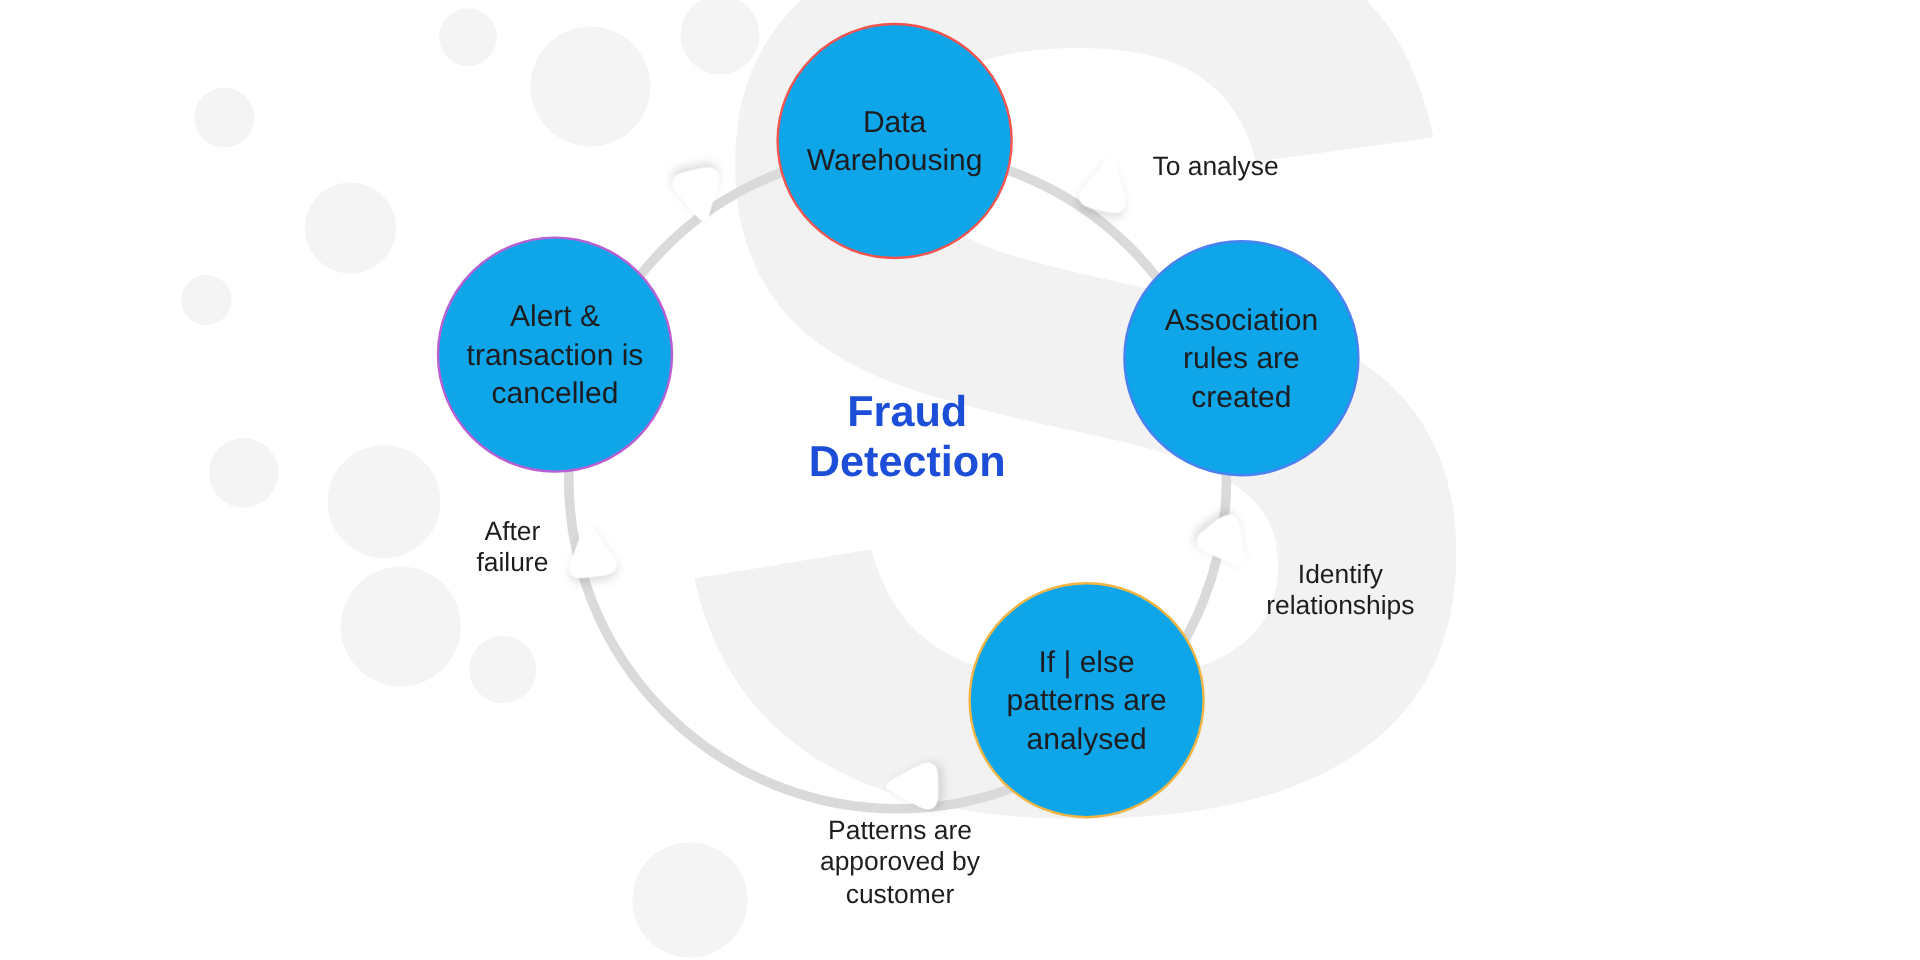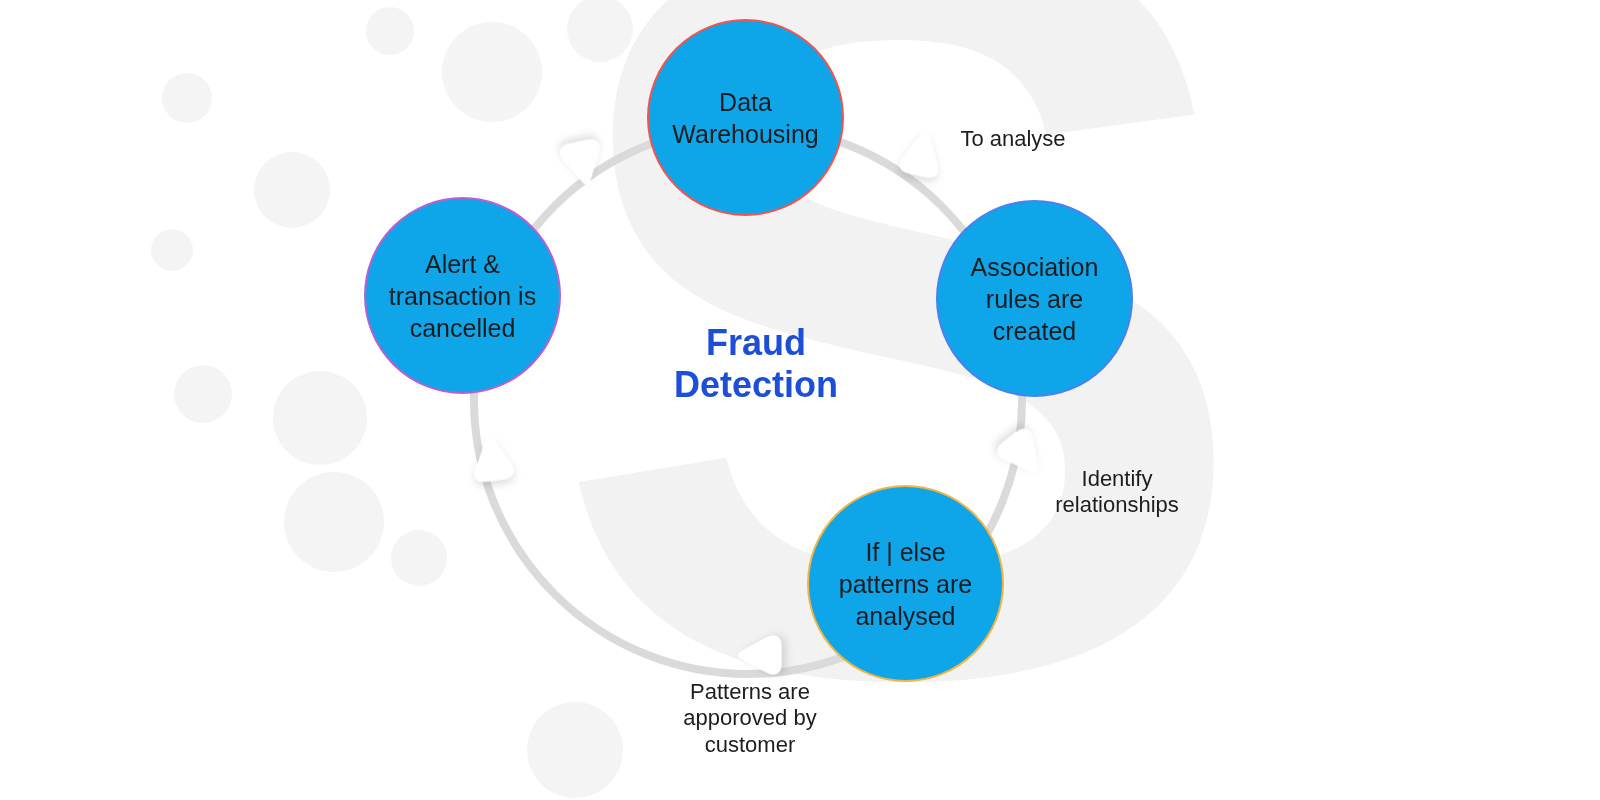--- a/index.html
+++ b/index.html
@@ -113,14 +113,15 @@
   <div class="node node-5" style="border-color: rgb(184, 96, 211); justify-content: center;">
     <p>Alert &amp; transaction is cancelled</p>
   </div>
 
   <div class="title">Fraud
 Detection</div>
 
   <div class="edge-label edge-to-analyse">To analyse</div>
   <div class="edge-label edge-identify">Identify relationships</div>
   <div class="edge-label edge-patterns">Patterns are apporoved by customer</div>
+  <div class="edge-label edge-after-failure">After failure</div>
 
 </div>
 
 </body></html>

